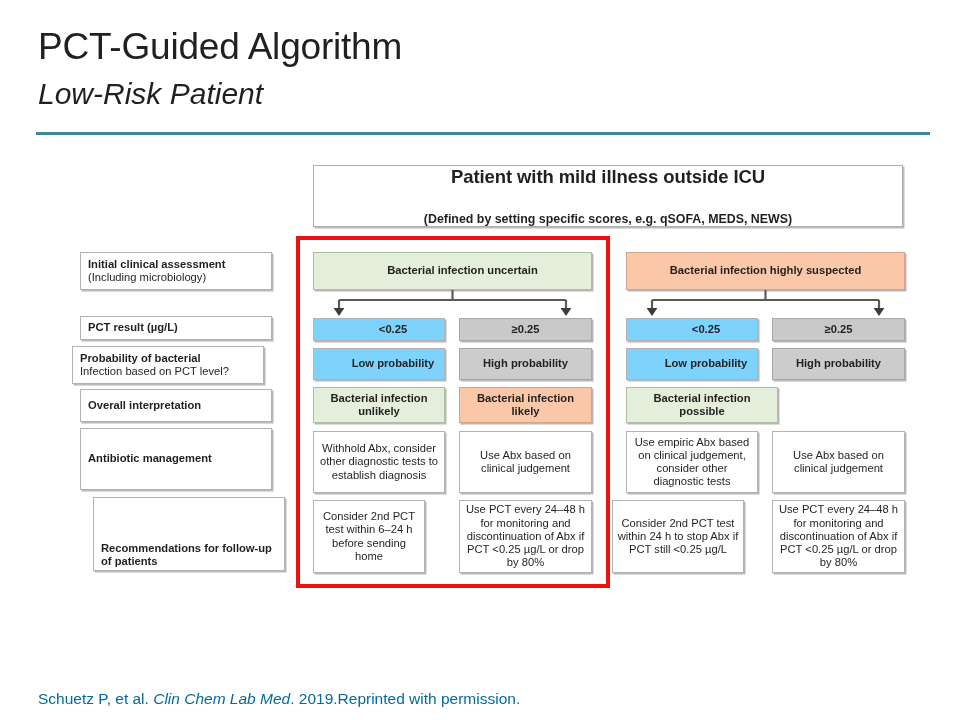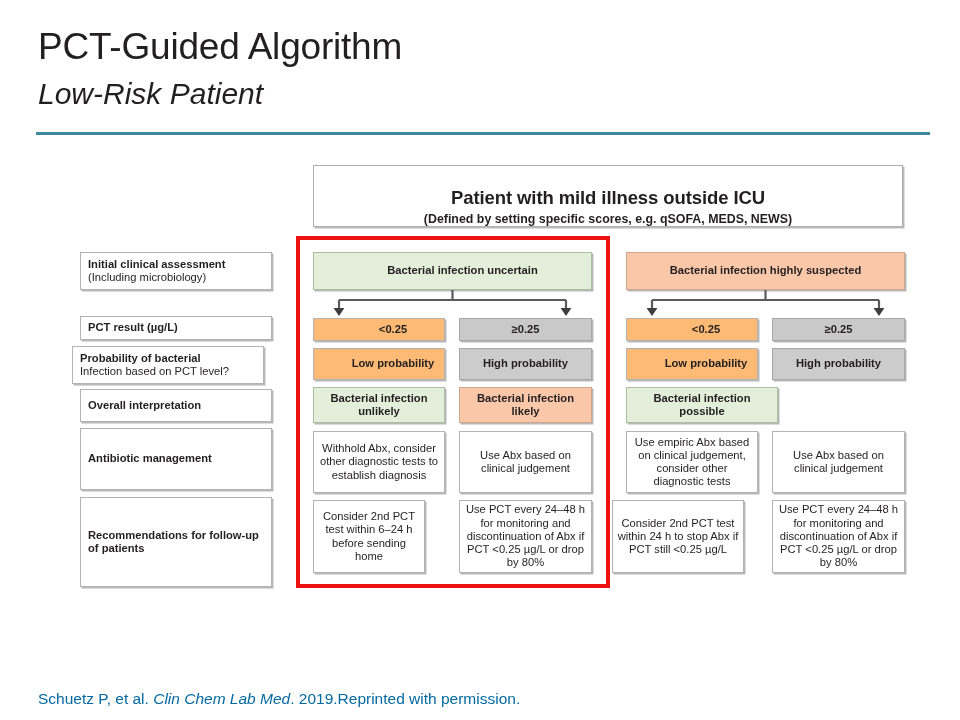--- a/index.html
+++ b/index.html
@@ -60,32 +60,32 @@
 
   
   #header-box {
     position: absolute;
     left: 313px; top: 15px; width: 590px; height: 62px;
     box-sizing: border-box;
     border: 1px solid #b0b0b0;
     box-shadow: 1.5px 1.5px 0 0 #bbbbbb;
     background: #ffffff;
     display: flex; flex-direction: column;
-    align-items: center; justify-content: flex-end;
+    align-items: center; justify-content: space-between;
     color: #231f20;
   }
   #header-title { font-size: 18.5px; font-weight: bold; letter-spacing: -0.1px; }
   #header-sub { font-size: 12.4px; font-weight: bold; margin-top: 3px; }
 
   
   .fill-green   { background: #e3efda; border-color: #a9bfa0; }
   .fill-peach   { background: #fac7a8; border-color: #cfa58c; }
   .fill-deep    { background: #d34a20; border-color: #a93a19; color: #1d1a19; }
   .fill-gmid    { background: #c9c9c9; border-color: #a8a8a8; }
-  .fill-glight  { background: #fdba74; border-color: #b3b3b3; padding-left: 32px; }
+  .fill-glight  { background: #7dd3fc; border-color: #b3b3b3; padding-left: 32px; }
   .fill-gprob   { background: #cccccc; border-color: #a8a8a8; }
   .fill-white   { background: #ffffff; border-color: #b3b3b3; }
 
   
   #red-highlight {
     position: absolute;
     left: 296px; top: 86px; width: 314px; height: 352px;
     box-sizing: border-box;
     border: 4px solid #ee1111;
     pointer-events: none;
@@ -134,21 +134,21 @@
   </div>
 
   <div class="cell left bold" style="left:80px;  top:239px; width:192px; height:33px;">
     <span>Overall interpretation</span>
   </div>
 
   <div class="cell left bold" style="left:80px;  top:278px; width:192px; height:62px;">
     <span>Antibiotic management</span>
   </div>
 
-  <div class="cell left bold" style="left:80px;  top:347px; width:192px; height:90px;">
+  <div class="cell left bold" style="left:93px;  top:347px; width:192px; height:74px;align-items:flex-end;">
     <span>Recommendations for follow-up of patients</span>
   </div>
 
   <div class="cell bold fill-green" style="left:313px; top:102px; width:279px; height:38px;padding-left:24px;">Bacterial infection uncertain</div>
 
   <svg class="connector" style="left:313px; top:140px; width:279px; height:28px;" viewBox="0 0 279 28">
     <path d="M139.5 0 V10 M26 10 H253 M26 10 V19 M253 10 V19" stroke="#5a5a5a" stroke-width="2.2" fill="none"></path>
     <path d="M20.6 18 H31.4 L26 26 Z" fill="#3d3d3d"></path>
     <path d="M247.6 18 H258.4 L253 26 Z" fill="#3d3d3d"></path>
   </svg>

